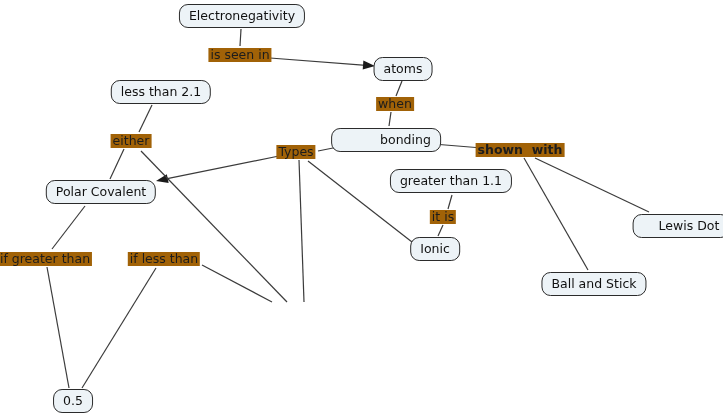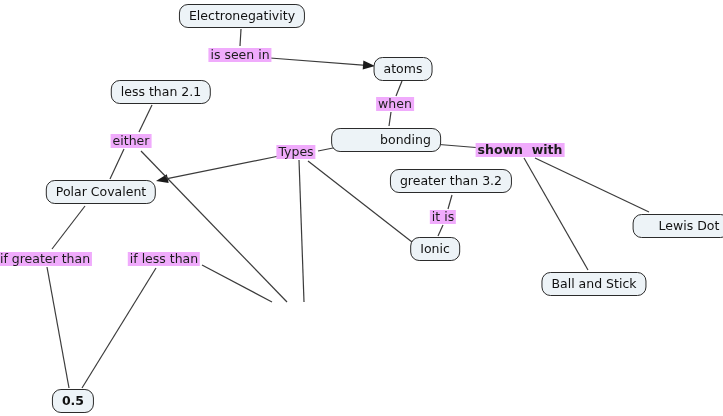--- a/index.html
+++ b/index.html
@@ -35,21 +35,21 @@
     white-space: pre;
     z-index: 2;
     cursor: default;
   }
   .link-label {
     position: absolute;
     transform: translate(-50%, -50%);
     font-size: 12.5px;
     line-height: 14px;
     color: var(--label-text, #1c1c1c);
-    background: #f0abfc;
+    background: #a16207;
     padding: 0 2px;
     white-space: pre;
     z-index: 1;
     cursor: default;
   }
 </style>
 </head>
 <body>
 
 <div class="map" style="width: 723px; height: 416px; --canvas-bg: #ffffff; --node-fill: #edf3f7; --node-border: #2b2b2b; --node-text: #111111; --label-text: #1c1c1c;">
@@ -76,25 +76,25 @@
       <line x1="47" y1="267" x2="69" y2="388" stroke="#3b3b3b" stroke-width="1.2"></line>
       <line x1="156" y1="268" x2="82" y2="388" stroke="#3b3b3b" stroke-width="1.2"></line>
       <line x1="202" y1="265" x2="272" y2="302" stroke="#3b3b3b" stroke-width="1.2"></line>
     </svg>
 
   <div class="node" style="left: 242px; top: 16px;">Electronegativity</div>
   <div class="node" style="left: 403px; top: 69px;">atoms</div>
   <div class="node" style="left: 161px; top: 92px;">less than 2.1</div>
   <div class="node" style="left: 386px; top: 140px; padding-left: 48px;">bonding</div>
   <div class="node" style="left: 101px; top: 192px;">Polar Covalent</div>
-  <div class="node" style="left: 451px; top: 181px;">greater than 3.2</div>
+  <div class="node" style="left: 451px; top: 181px;">greater than 1.1</div>
   <div class="node" style="left: 435px; top: 249px;">Ionic</div>
   <div class="node" style="left: 681px; top: 226px; padding-left: 25px;">Lewis Dot</div>
   <div class="node" style="left: 594px; top: 284px;">Ball and Stick</div>
-  <div class="node" style="left: 73px; top: 401px; font-weight: bold;">0.5</div>
+  <div class="node" style="left: 73px; top: 401px;">0.5</div>
 
   <span class="link-label" style="left: 240px; top: 55px;">is seen in</span>
   <span class="link-label" style="left: 395px; top: 104px; text-align: center;">when</span>
   <span class="link-label" style="left: 131px; top: 141px;">either</span>
   <span class="link-label" style="left: 296px; top: 152px; text-align: center;">Types</span>
   <span class="link-label" style="left: 520px; top: 150px; font-weight: bold;">shown  with</span>
   <span class="link-label" style="left: 443px; top: 217px;">it is</span>
   <span class="link-label" style="left: 45px; top: 259px;">if greater than</span>
   <span class="link-label" style="left: 164px; top: 259px;">if less than</span>
 </div>

